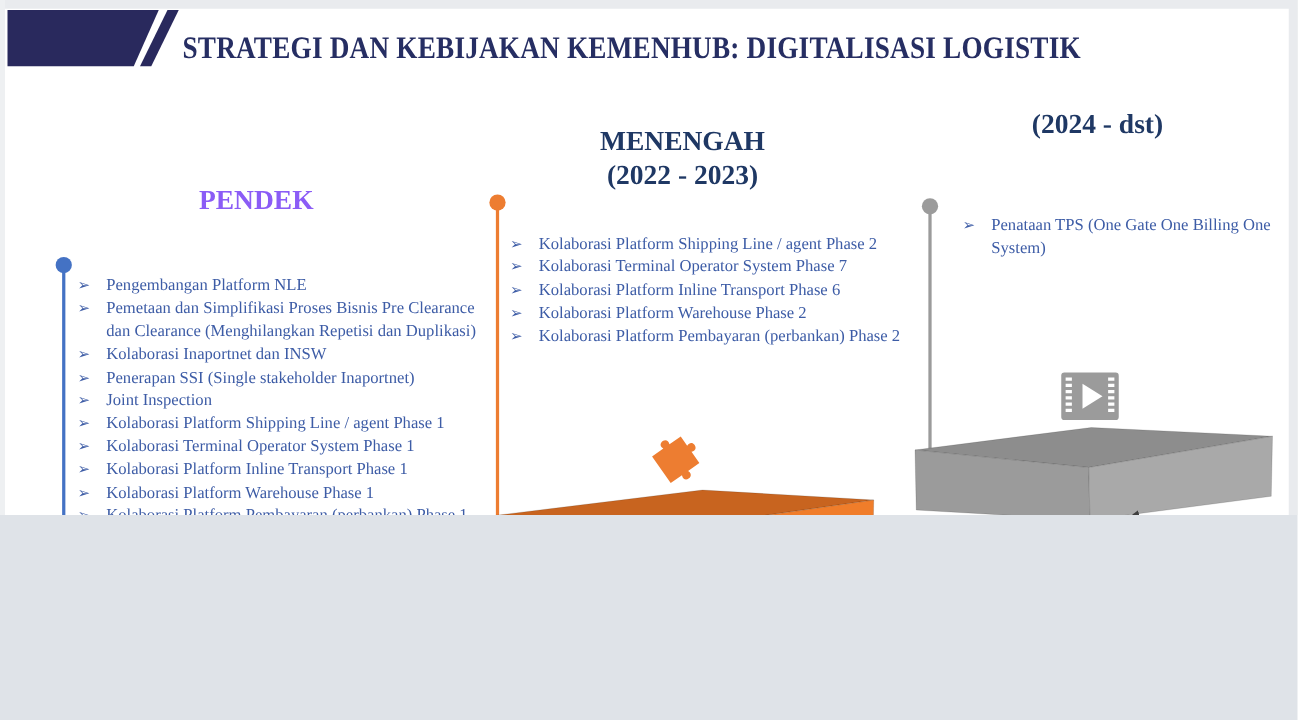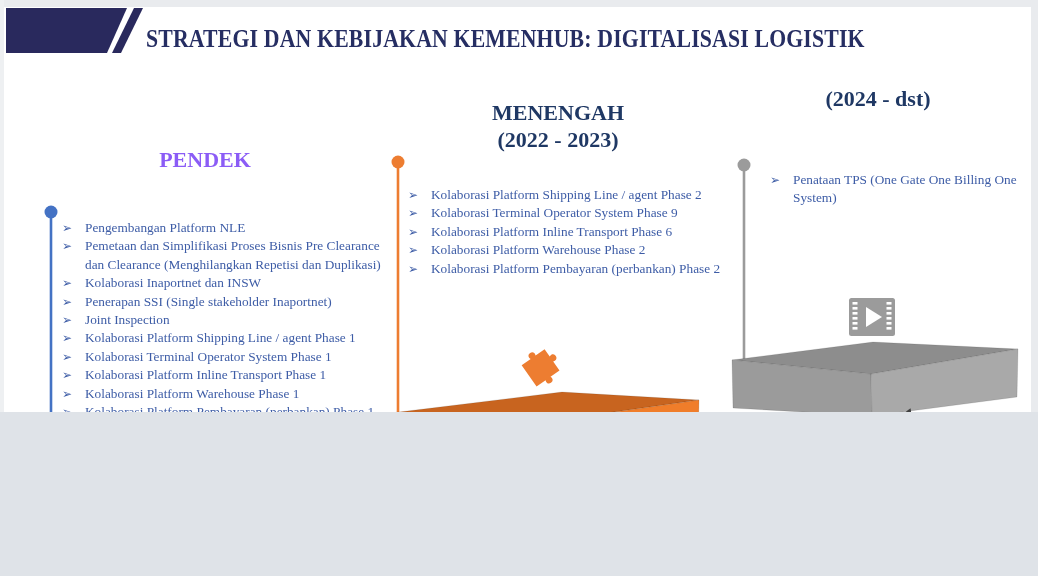--- a/index.html
+++ b/index.html
@@ -15,21 +15,21 @@
   #overlay{position:absolute; left:0; top:0; z-index:1;}
   .textlayer{position:absolute; left:0; top:0; width:1038px; height:576px; z-index:2;}
 
   .slide-title{
     left:146px; top:25px; white-space:nowrap;
     font-size:25px; font-weight:bold; letter-spacing:.2px;
     transform:scaleX(.87); transform-origin:left top;
   }
   .phase-header{ text-align:center; font-weight:bold; font-size:22px; line-height:27px; }
   .ph-pendek{ left:55px;  top:146px; width:300px; }
-  .ph-menengah{ left:408px; top:99px;  width:300px; }
+  .ph-menengah{ left:396px; top:99px;  width:300px; }
   .ph-panjang{ left:728px; top:85px;  width:300px; }
 
   .bullets{ font-size:13.3px; line-height:18.4px; }
   .bl-pendek{ left:62px;  top:219px; width:330px; }
   .bl-menengah{ left:408px; top:186px; width:316px; }
   .bl-panjang{ left:770px; top:171px; width:252px; }
   .bullet-row{ display:flex; align-items:flex-start; }
   .bullet-marker{ flex:0 0 23px; font-size:12px; }
   .bullet-text{ flex:1; }
 
@@ -186,21 +186,21 @@
       <div>MENENGAH</div>
       <div>(2022 - 2023)</div>
     </div>
     <div class="abs bullets bl-menengah" style="color: rgb(61, 92, 166);">
         <div class="bullet-row">
         <span class="bullet-marker">➢</span>
         <span class="bullet-text">Kolaborasi Platform Shipping Line / agent Phase 2</span>
       </div>
         <div class="bullet-row">
         <span class="bullet-marker">➢</span>
-        <span class="bullet-text">Kolaborasi Terminal Operator System Phase 9</span>
+        <span class="bullet-text">Kolaborasi Terminal Operator System Phase 7</span>
       </div>
         <div class="bullet-row">
         <span class="bullet-marker">➢</span>
         <span class="bullet-text">Kolaborasi Platform Inline Transport Phase 6</span>
       </div>
         <div class="bullet-row">
         <span class="bullet-marker">➢</span>
         <span class="bullet-text">Kolaborasi Platform Warehouse Phase 2</span>
       </div>
         <div class="bullet-row">

